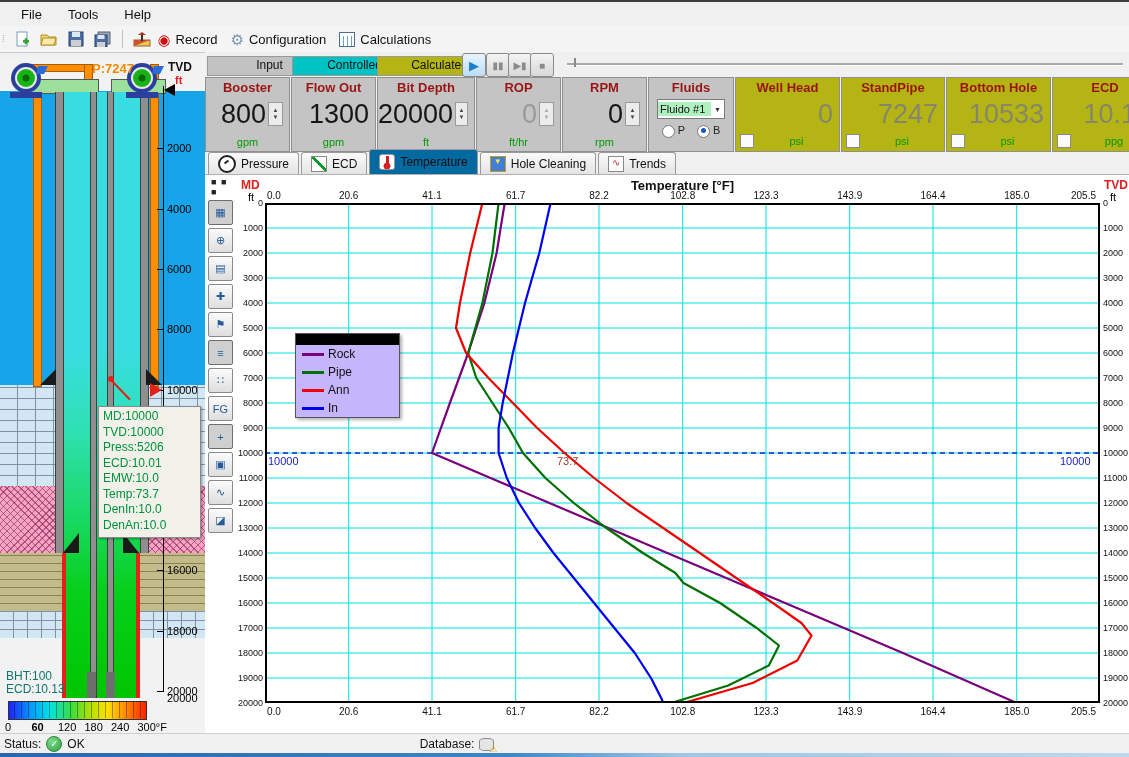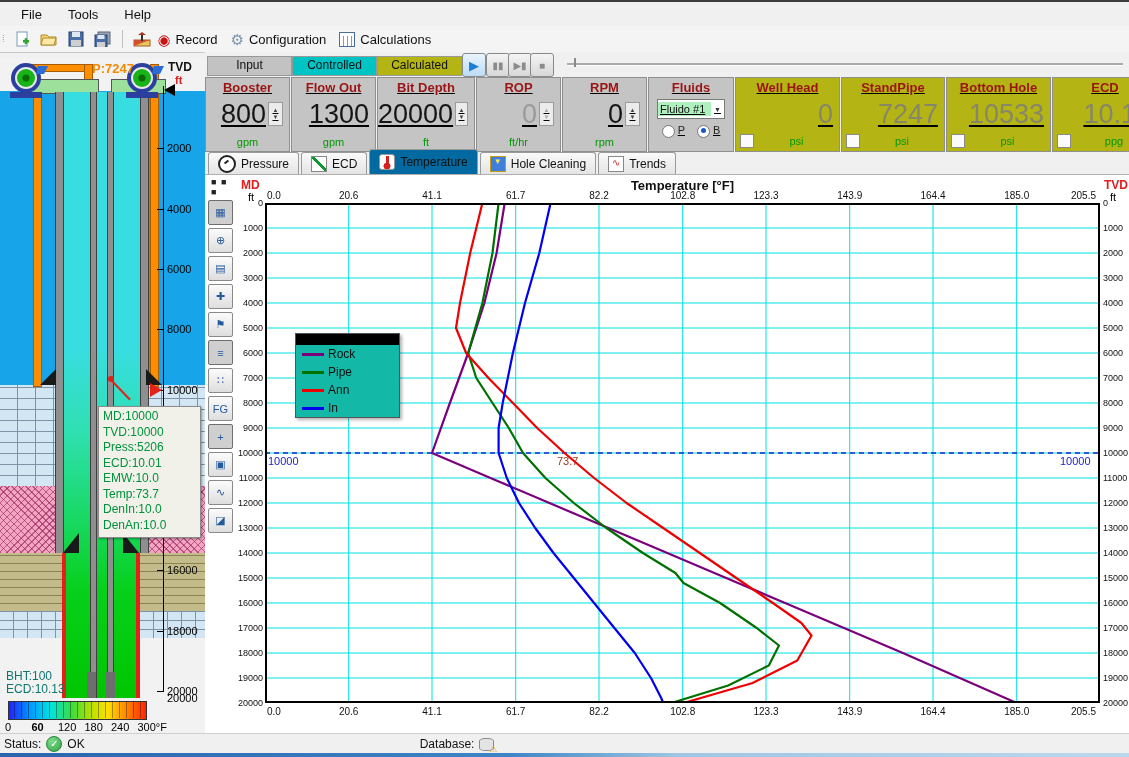--- a/index.html
+++ b/index.html
@@ -54,28 +54,28 @@
   .colorbar{left:8px;top:643px;width:137px;height:17px;border:1px solid #333;
      background:linear-gradient(90deg,#2222ff,#009cff 16%,#00e2e2 30%,#3ddd3d 46%,#b8e000 60%,#ffe000 72%,#ff8400 86%,#ff2200);}
   .colorbar-ticks{left:8px;top:643px;width:137px;height:17px;
      background:repeating-linear-gradient(90deg,transparent 0 6px,rgba(0,0,0,.35) 6px 7px);}
   .cb-label{font-size:11px;color:#000;top:663px;}
   .tri-right{width:0;height:0;border-top:7px solid transparent;border-bottom:7px solid transparent;border-left:12px solid #e32119;}
   .tri-left-black{width:0;height:0;border-top:6px solid transparent;border-bottom:6px solid transparent;border-right:11px solid #000;}
   
   #top-strip{left:205px;top:50px;width:924px;height:25px;background:#f0f0f0;}
   .mode-btn{top:4px;height:18px;width:83px;font-size:12px;text-align:center;line-height:17px;
-            border:1px solid #999;color:#111;}
+            border:1px solid #999;color:#111;padding-left:20px;}
   .transport{top:1px;width:22px;height:22px;border:1px solid #8a8a8a;border-radius:3px;background:linear-gradient(#f4f4f4,#d8d8d8);
              display:flex;align-items:center;justify-content:center;font-size:10px;color:#8b8b8b;}
   .transport.play{background:linear-gradient(#e8f4fd,#bcdcf5);color:#1b7ed0;font-size:13px;}
   .slider-track{top:11px;height:2px;background:#a9a9a9;border-bottom:1px solid #fff;}
   .slider-thumb{top:6px;width:2px;height:9px;background:#8a8a8a;}
   
-  #gauges{left:205px;top:75px;width:924px;height:73px;display:flex;text-decoration:underline;}
+  #gauges{left:205px;top:75px;width:924px;height:73px;display:flex;}
   .gauge{height:73px;border:1px solid #8f8f8f;margin-right:1px;position:relative;flex:none;}
   .gauge.input-bg{background:#c4c4c4;}
   .gauge.output-bg{background:#b4b414;}
   .g-title{font-size:13px;font-weight:bold;color:#9b1414;text-align:center;margin-top:2px;}
   .g-valrow{display:flex;justify-content:flex-end;align-items:center;padding-right:6px;margin-top:3px;height:32px;}
   .g-value{font-size:27px;color:#151515;}
   .g-value.dim{color:#9a9a9a;}
   .g-value.outv{color:#86866a;}
   .spinner{width:13px;height:22px;margin-left:2px;background:#ececec;border:1px solid #9a9a9a;
            display:flex;flex-direction:column;align-items:center;justify-content:center;}
@@ -115,21 +115,21 @@
             display:flex;align-items:center;justify-content:center;font-size:11px;color:#245a9e;border-radius:2px;}
   .mini-btn.pressed{background:#cfcfcf;border-color:#6e6e6e;}
   .axis-head{font-weight:bold;font-size:12px;}
   .red{color:#e02020;}
   #plot-title{top:3px;left:60px;width:835px;text-align:center;font-size:13px;font-weight:bold;color:#111;}
   .xtick{top:15px;font-size:10px;color:#111;white-space:nowrap;}
   .xtick.bottom{top:531px;}
   .ylab{font-size:9px;color:#111;width:26px;}
   .ylab.left{text-align:right;}
   #plot-svg{left:60px;top:28px;}
-  #legend{left:90px;top:158px;width:103px;background:#14b8a6;border:1px solid #555;box-shadow:2px 2px 3px rgba(0,0,0,.3);}
+  #legend{left:90px;top:158px;width:103px;background:#c4b5fd;border:1px solid #555;box-shadow:2px 2px 3px rgba(0,0,0,.3);}
   #legend .lg-head{height:11px;background:#000;}
   .lg-row{display:flex;align-items:center;gap:4px;padding:2px 6px;}
   .lg-swatch{width:22px;height:3px;}
   .lg-label{font-size:12px;color:#111;}
   .marker-label{font-size:11px;color:#1f24c8;}
   .marker-value{font-size:11px;color:#a33a20;}
   
   #statusbar{left:0;top:731px;width:1129px;height:20px;background:#f0f0f0;border-top:1px solid #cfcfcf;
              display:flex;align-items:center;font-size:12px;color:#111;}
   .check-icon{width:14px;height:14px;border-radius:50%;background:radial-gradient(circle at 35% 30%,#7fdc8a,#2fa344);

